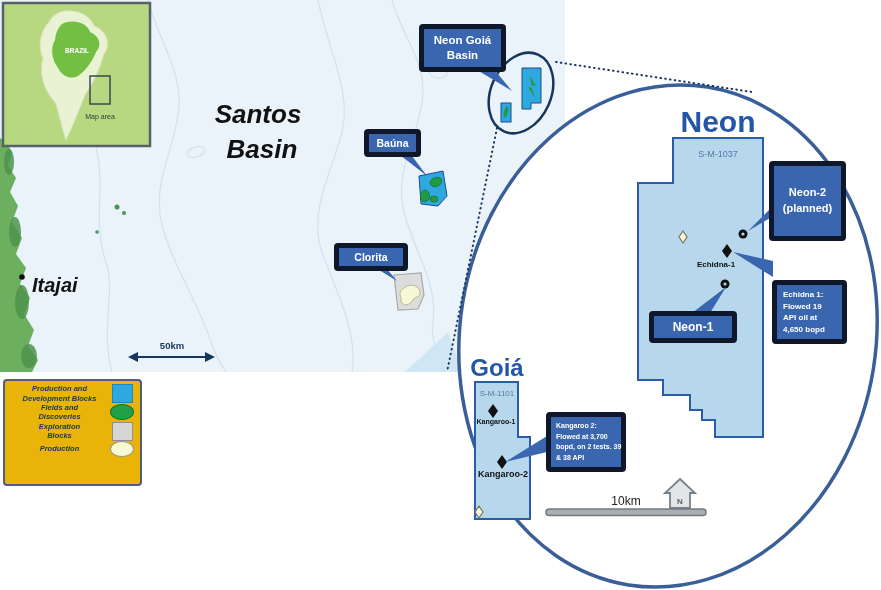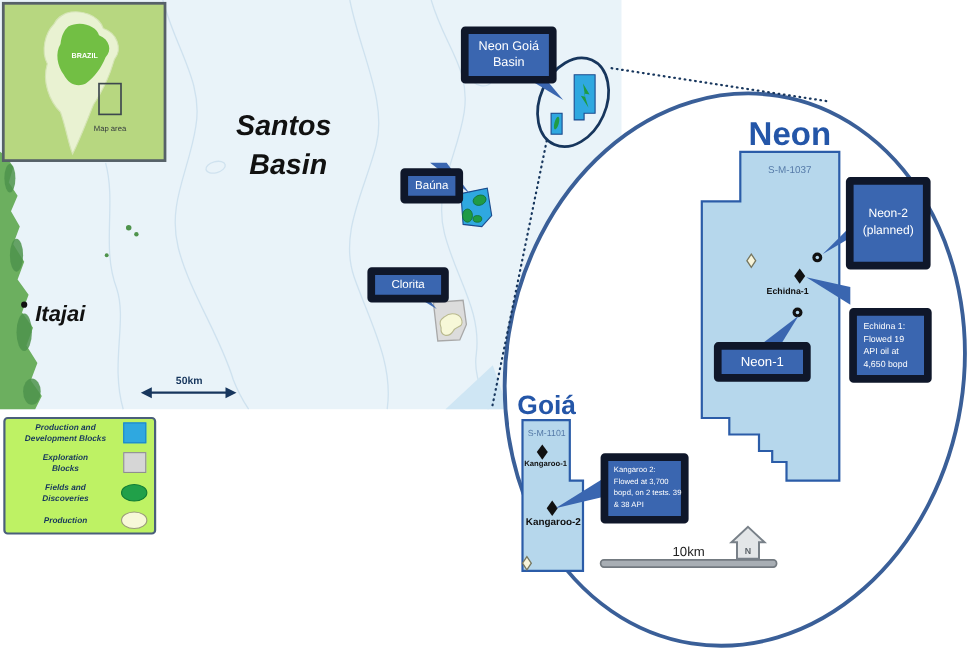--- a/index.html
+++ b/index.html
@@ -1,33 +1,33 @@
 <!DOCTYPE html>
 <html><head>
 <meta charset="utf-8">
 <style>
   html,body{margin:0;padding:0;background:#fff;}
   body{width:881px;height:590px;position:relative;overflow:hidden;
        font-family:"Liberation Sans",sans-serif;}
   #stage{position:absolute;left:0;top:0;width:881px;height:590px;}
   svg{position:absolute;left:0;top:0;font-family:"Liberation Sans",sans-serif;}
-  .co{position:absolute;z-index:5;background:#3a66b0;border:7px solid #0f172a;
-      border-radius:4px;color:#fff;font-weight:normal;text-align:center;
+  .co{position:absolute;z-index:5;background:#3a66b0;border:5px solid #0f172a;
+      border-radius:4px;color:#fff;font-weight:bold;text-align:center;
       box-sizing:border-box;}
   .co .ln{white-space:nowrap;}
   #co-neon-goia{left:419px;top:24px;width:87px;padding:4px 2px;font-size:11.5px;line-height:1.3;}
-  #co-bauna{left:364px;top:129px;width:57px;padding:3px 2px;font-size:10.5px;margin-top:24px;}
+  #co-bauna{left:364px;top:129px;width:57px;padding:3px 2px;font-size:10.5px;}
   #co-clorita{left:334px;top:243px;width:74px;padding:3px 2px;font-size:10.5px;}
   #co-neon2{left:769px;top:161px;width:77px;padding:19px 2px;font-size:11px;line-height:1.45;}
   #co-echidna{left:772px;top:254px;width:75px;padding:4px 6px;font-size:8px;line-height:1.45;text-align:left;margin-top:26px;}
   #co-neon1{left:649px;top:311px;width:88px;padding:4px 2px;font-size:12px;}
   #co-kangaroo2{left:546px;top:412px;width:80px;padding:4px 5px;font-size:7px;line-height:1.5;text-align:left;}
   #legend{position:absolute;z-index:4;left:3px;top:379px;width:139px;height:107px;
-      background:#bef264;border:2px solid #4a5f7a;border-radius:4px;box-sizing:border-box;
-      display:flex;flex-direction:column;justify-content:space-between;padding:3px 5px;}
+      background:#eab308;border:2px solid #4a5f7a;border-radius:4px;box-sizing:border-box;
+      display:flex;flex-direction:column;justify-content:flex-start;padding:3px 5px;}
   .leg-row{display:flex;align-items:center;}
   .leg-label{flex:1;text-align:center;font-size:7.5px;font-weight:bold;font-style:italic;
       color:#17365d;line-height:1.25;}
   .leg-swatch{width:26px;display:flex;justify-content:center;align-items:center;}
   .sw-blue{width:19px;height:17px;background:#2fa8e0;border:1px solid #1d86c8;}
   .sw-gray{width:19px;height:17px;background:#d6d6d6;border:1px solid #8f8f8f;}
   .sw-green{width:22px;height:14px;background:#21a049;border:1px solid #0f7a33;border-radius:50%;}
   .sw-yellow{width:22px;height:14px;background:#f7f8d8;border:1px solid #9a9a7a;border-radius:50%;}
 </style>
 </head>
@@ -187,38 +187,38 @@
     <div class="leg-label">
       <div>Production and</div>
       <div>Development Blocks</div>
     </div>
     <div class="leg-swatch">
           <div class="sw-blue"></div>
         </div>
   </div>
   <div class="leg-row">
     <div class="leg-label">
+      <div>Fields and</div>
+      <div>Discoveries</div>
+    </div>
+    <div class="leg-swatch">
+          <div class="sw-green"></div>
+        </div>
+  </div>
+  <div class="leg-row">
+    <div class="leg-label">
       <div>Exploration</div>
       <div>Blocks</div>
     </div>
     <div class="leg-swatch">
           <div class="sw-gray"></div>
         </div>
   </div>
   <div class="leg-row">
     <div class="leg-label">
-      <div>Fields and</div>
-      <div>Discoveries</div>
-    </div>
-    <div class="leg-swatch">
-          <div class="sw-green"></div>
-        </div>
-  </div>
-  <div class="leg-row">
-    <div class="leg-label">
       <div>Production</div>
     </div>
     <div class="leg-swatch">
           <div class="sw-yellow"></div>
         </div>
   </div>
 </div>
 </div>
 
 </body></html>

